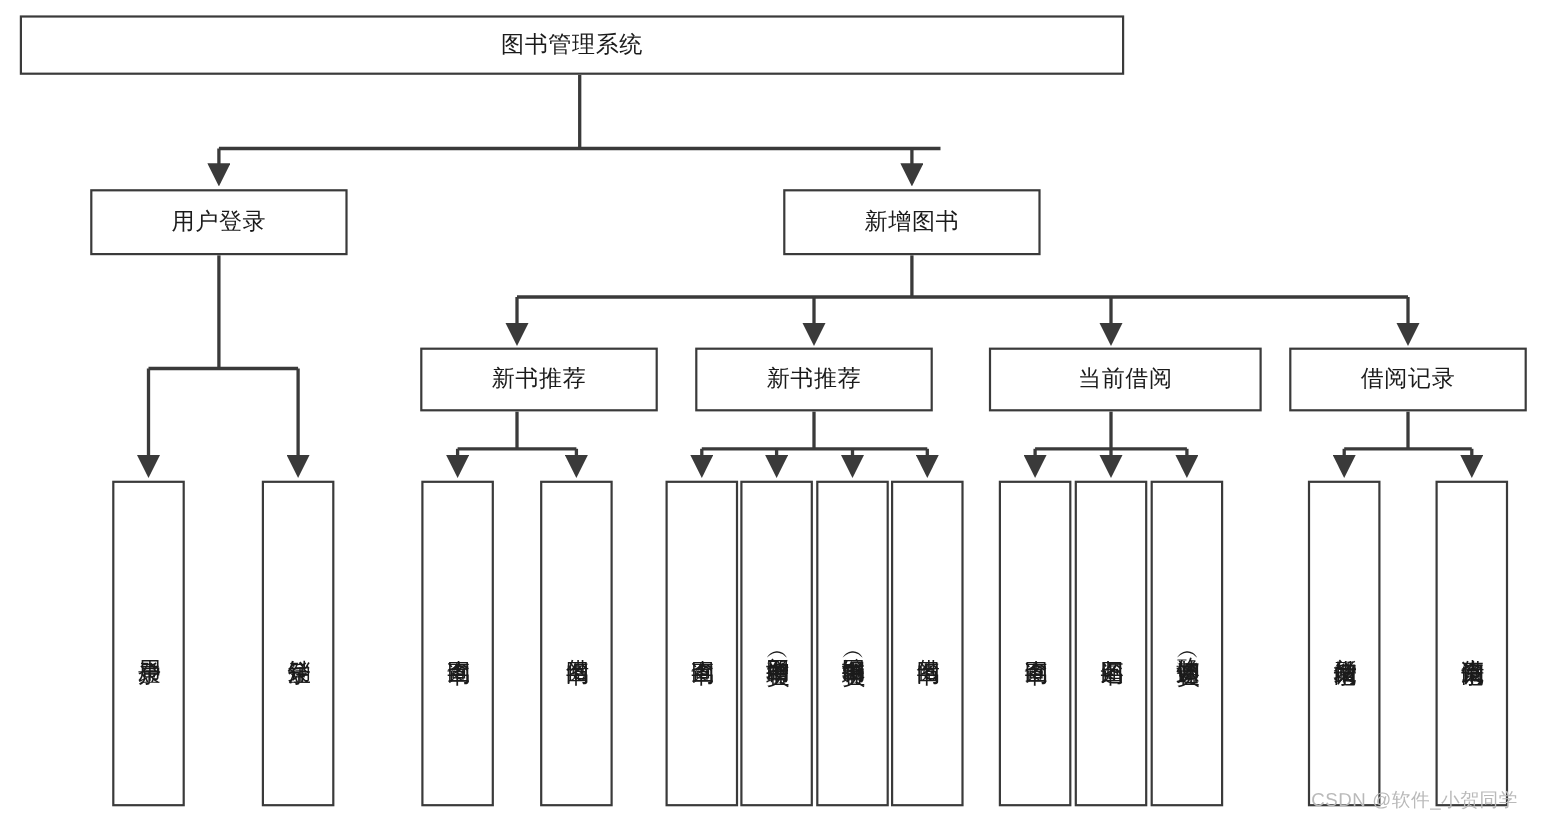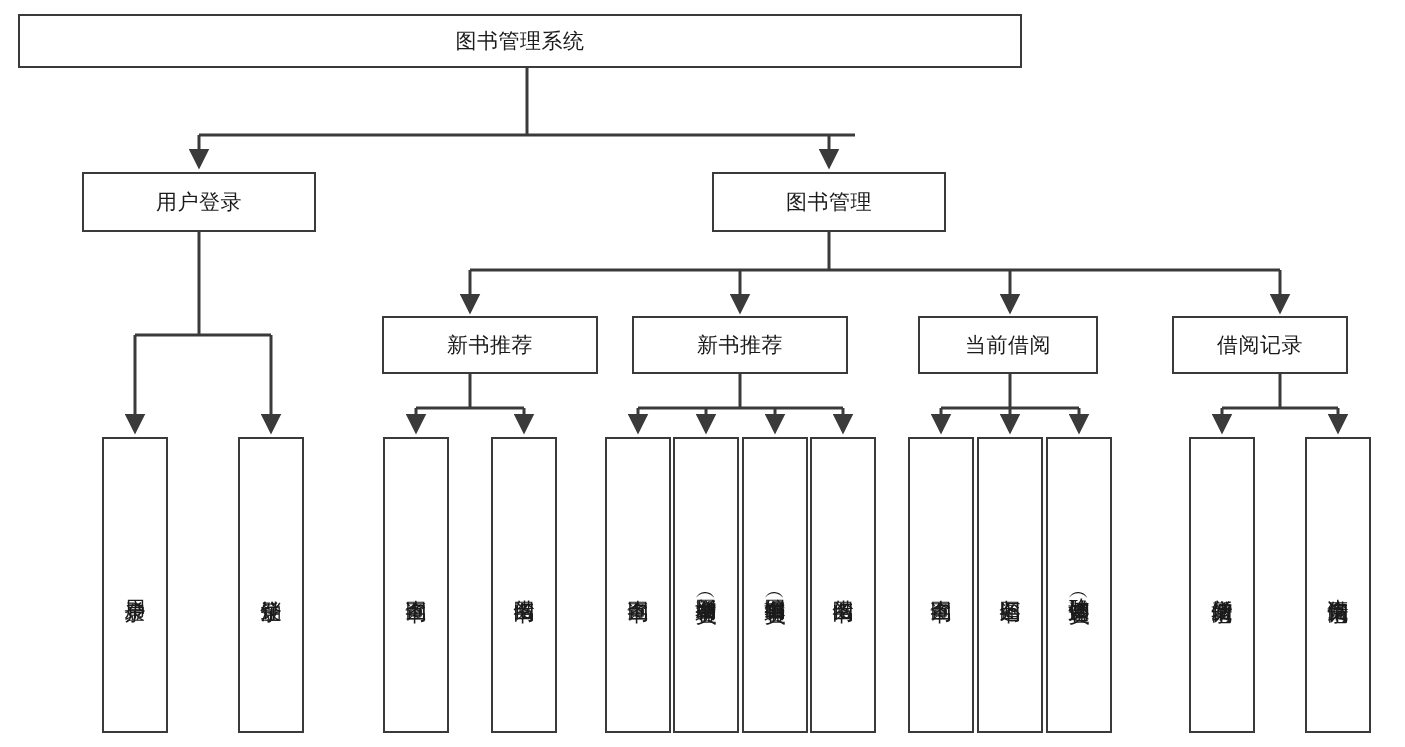--- a/index.html
+++ b/index.html
@@ -124,33 +124,33 @@
   </svg>
 
   <div class="node root horizontal" style="left:18px; top:14px; width:1004px; height:54px;">
     <span class="node-label">图书管理系统</span>
   </div>
 
   <div class="node horizontal" style="left:82px; top:172px; width:234px; height:60px;">
     <span class="node-label">用户登录</span>
   </div>
   <div class="node horizontal" style="left:712px; top:172px; width:234px; height:60px;">
-    <span class="node-label">图书管理</span>
+    <span class="node-label">新增图书</span>
   </div>
 
   <div class="node horizontal" style="left:382px; top:316px; width:216px; height:58px;">
     <span class="node-label">新书推荐</span>
   </div>
   <div class="node horizontal" style="left:632px; top:316px; width:216px; height:58px;">
     <span class="node-label">新书推荐</span>
   </div>
-  <div class="node horizontal" style="left:918px; top:316px; width:180px; height:58px;">
+  <div class="node horizontal" style="left:899px; top:316px; width:248px; height:58px;">
     <span class="node-label">当前借阅</span>
   </div>
-  <div class="node horizontal" style="left:1172px; top:316px; width:176px; height:58px;">
+  <div class="node horizontal" style="left:1172px; top:316px; width:216px; height:58px;">
     <span class="node-label">借阅记录</span>
   </div>
 
   <div class="node vertical" style="left:102px; top:437px; width:66px; height:296px;">
     <span class="node-label">用户登录</span>
   </div>
   <div class="node vertical" style="left:238px; top:437px; width:66px; height:296px;">
     <span class="node-label">注销登录</span>
   </div>
 
@@ -184,14 +184,15 @@
     <span class="node-label">确认归还（管理员）</span>
   </div>
 
   <div class="node vertical" style="left:1189px; top:437px; width:66px; height:296px;">
     <span class="node-label">新增借阅记录</span>
   </div>
   <div class="node vertical" style="left:1305px; top:437px; width:66px; height:296px;">
     <span class="node-label">查询借阅记录</span>
   </div>
 
+  <div class="watermark" style="left:1192px; top:716px;">CSDN @软件_小贺同学</div>
 
 </div>
 
 </body></html>

